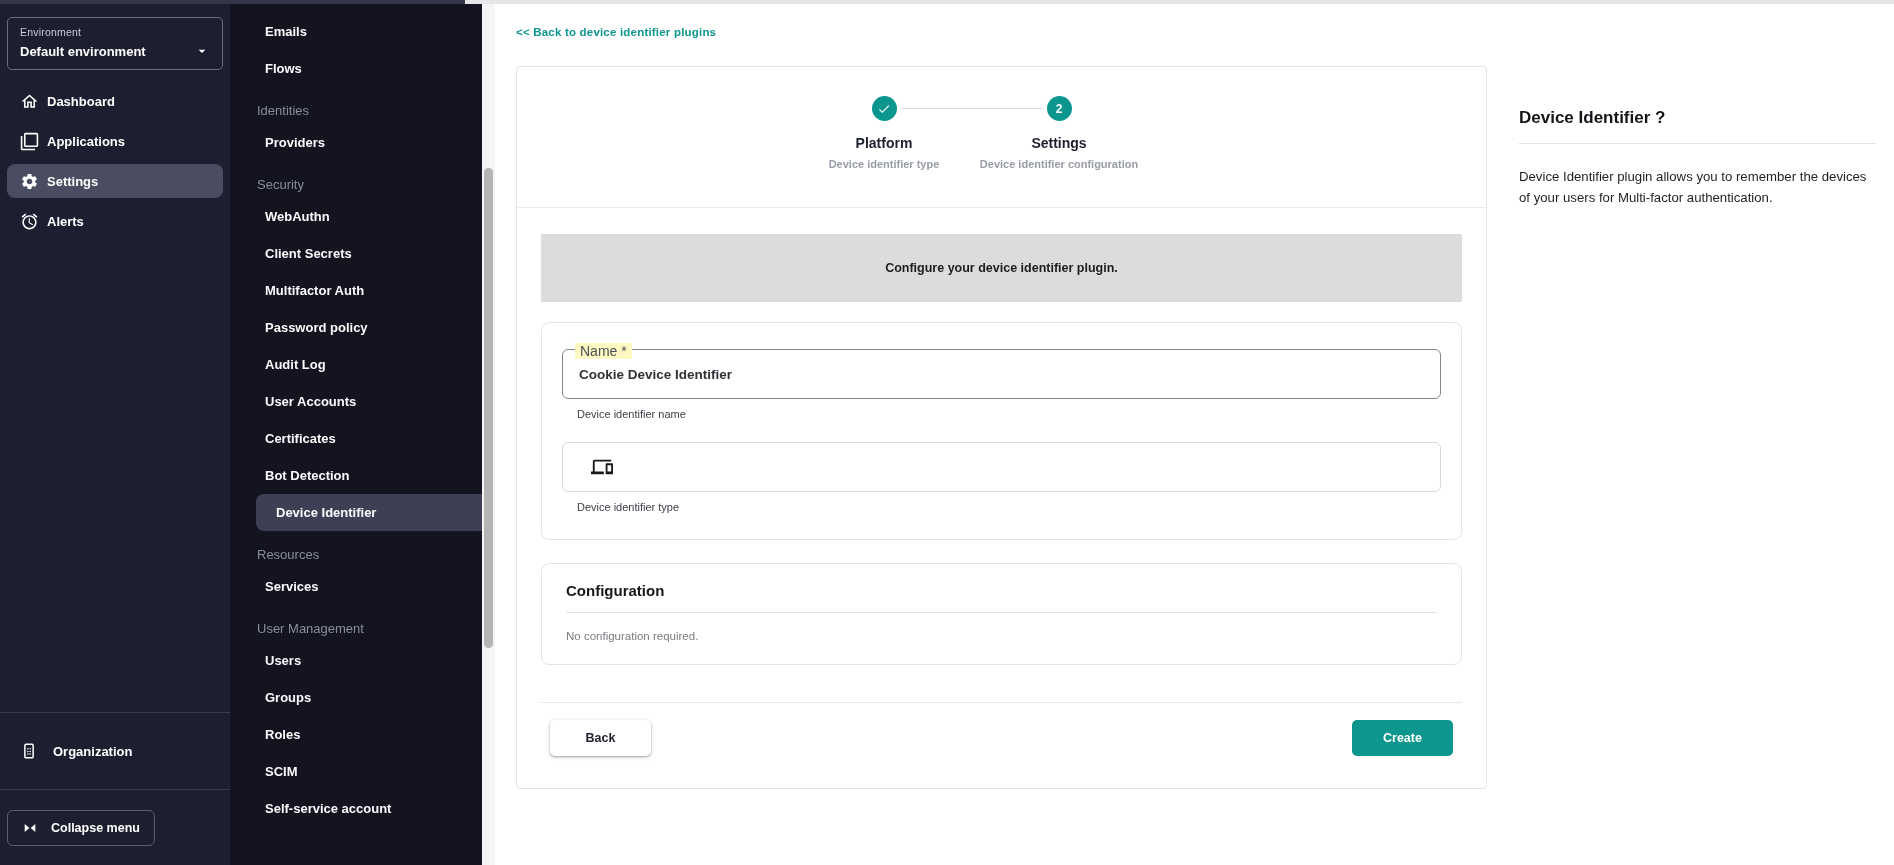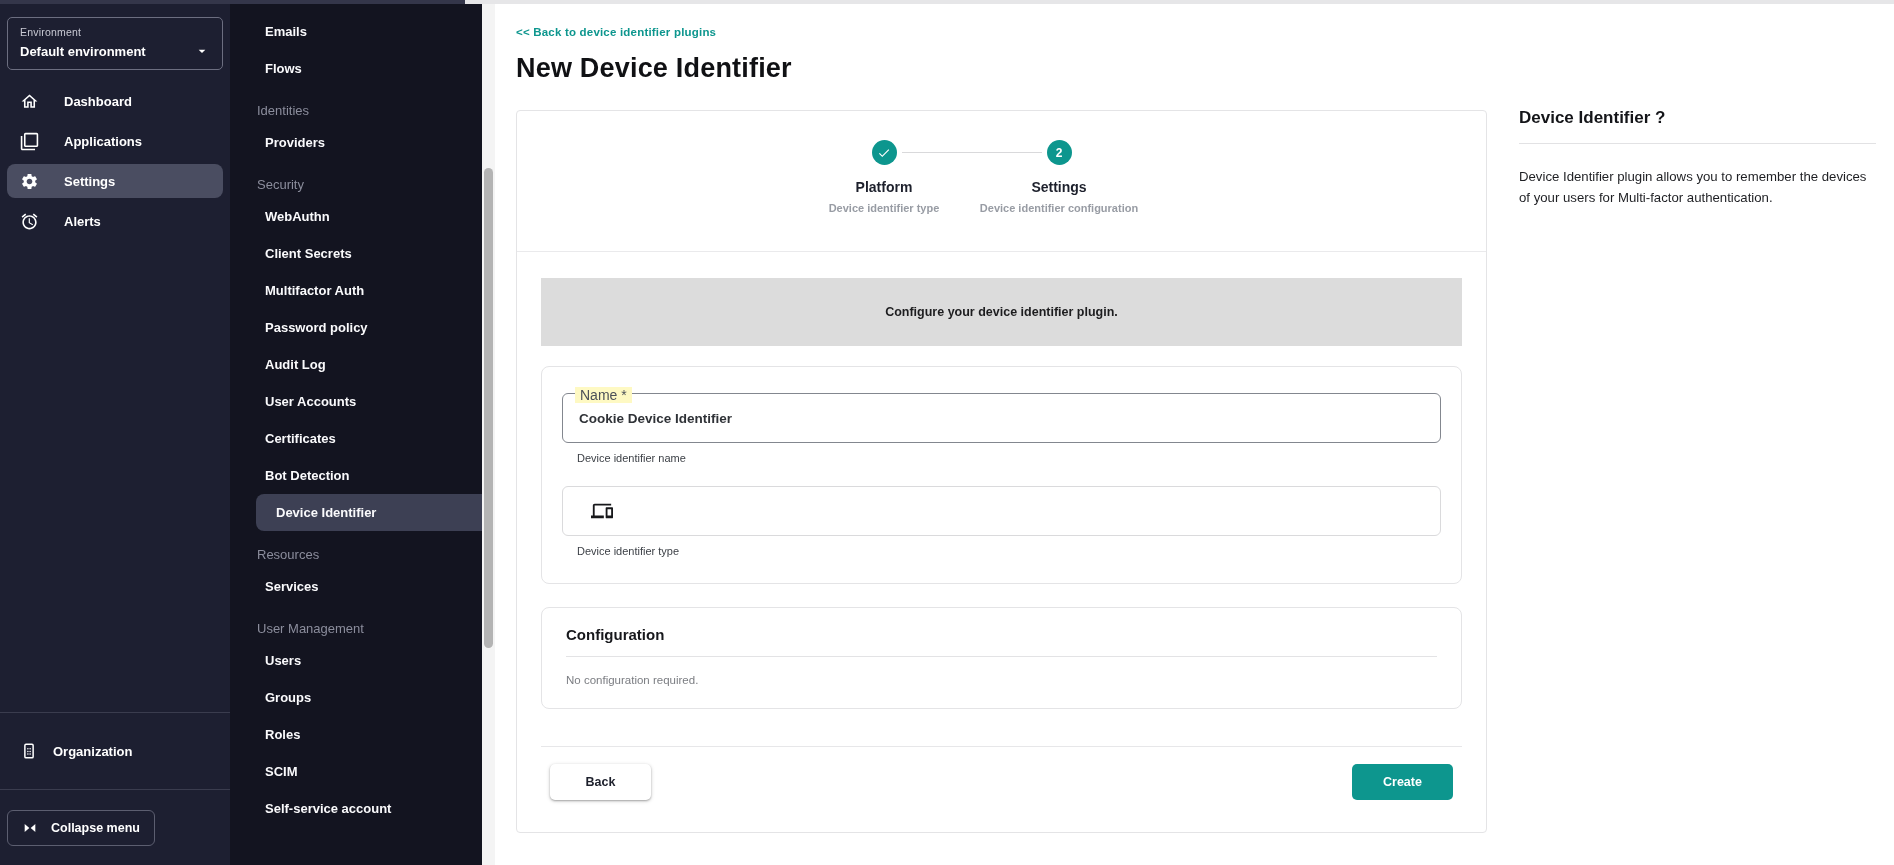--- a/index.html
+++ b/index.html
@@ -14,21 +14,21 @@
 
   
   .primary-sidebar { width:230px; height:865px; background:#1d1f31; color:#f2f2f6; display:flex; flex-direction:column; flex:none; position:relative; z-index:10; }
   .env-box { margin:17px 7px 0 7px; border:1px solid #6c6e80; border-radius:5px; padding:8px 12px 10px; cursor:pointer; }
   .env-label { font-size:10.5px; color:#c9cad4; letter-spacing:.2px; }
   .env-value-row { display:flex; align-items:flex-end; justify-content:space-between; margin-top:5px; }
   .env-value { font-size:13px; font-weight:700; color:#fff; }
   .env-caret { width:16px; height:16px; fill:#fff; flex:none; margin-left:8px; }
 
   .primary-nav { margin-top:14px; display:flex; flex-direction:column; gap:6px; padding:0 7px; }
-  .pnav-item { height:34px; display:flex; align-items:center; gap:25px; padding:0 10px 0 13px; border-radius:8px; cursor:pointer; }
+  .pnav-item { height:34px; display:flex; align-items:center; gap:8px; padding:0 10px 0 13px; border-radius:8px; cursor:pointer; }
   .pnav-item.selected { background:#4a4d61; }
   .pnav-item svg { width:19px; height:19px; fill:#fff; flex:none; }
   .pnav-label { font-size:13px; font-weight:700; color:#fff; }
 
   .sidebar-bottom { margin-top:auto; }
   .sb-divider { height:1px; background:#3a3c4e; }
   .org-row { height:76px; display:flex; align-items:center; gap:15px; padding:0 10px 0 20px; cursor:pointer; }
   .org-row svg { width:18px; height:18px; flex:none; }
   .org-label { font-size:13px; font-weight:700; color:#fff; }
   .collapse-btn { margin:20px 7px 19px 7px; height:36px; background:transparent; border:1px solid #5c5e70; border-radius:6px; display:flex; align-items:center; gap:13px; padding:0 14px; cursor:pointer; }
@@ -234,21 +234,20 @@
       </div>
   </aside>
 
   <div class="scrollbar-track">
     <div class="scrollbar-thumb"></div>
   </div>
 
   <main class="main">
     <div class="content-col">
       <a class="back-link">&lt;&lt; Back to device identifier plugins</a>
-      <h1 class="page-title">New Device Identifier</h1>
 
       <div class="wizard-card">
         <div class="stepper-header">
           <div class="stepper">
             <div class="step">
               <div class="step-circle">
                 <svg viewBox="0 0 24 24">
                     <path d="M9 16.2L4.8 12l-1.4 1.4L9 19 21 7l-1.4-1.4z"></path>
                   </svg>
               </div>

